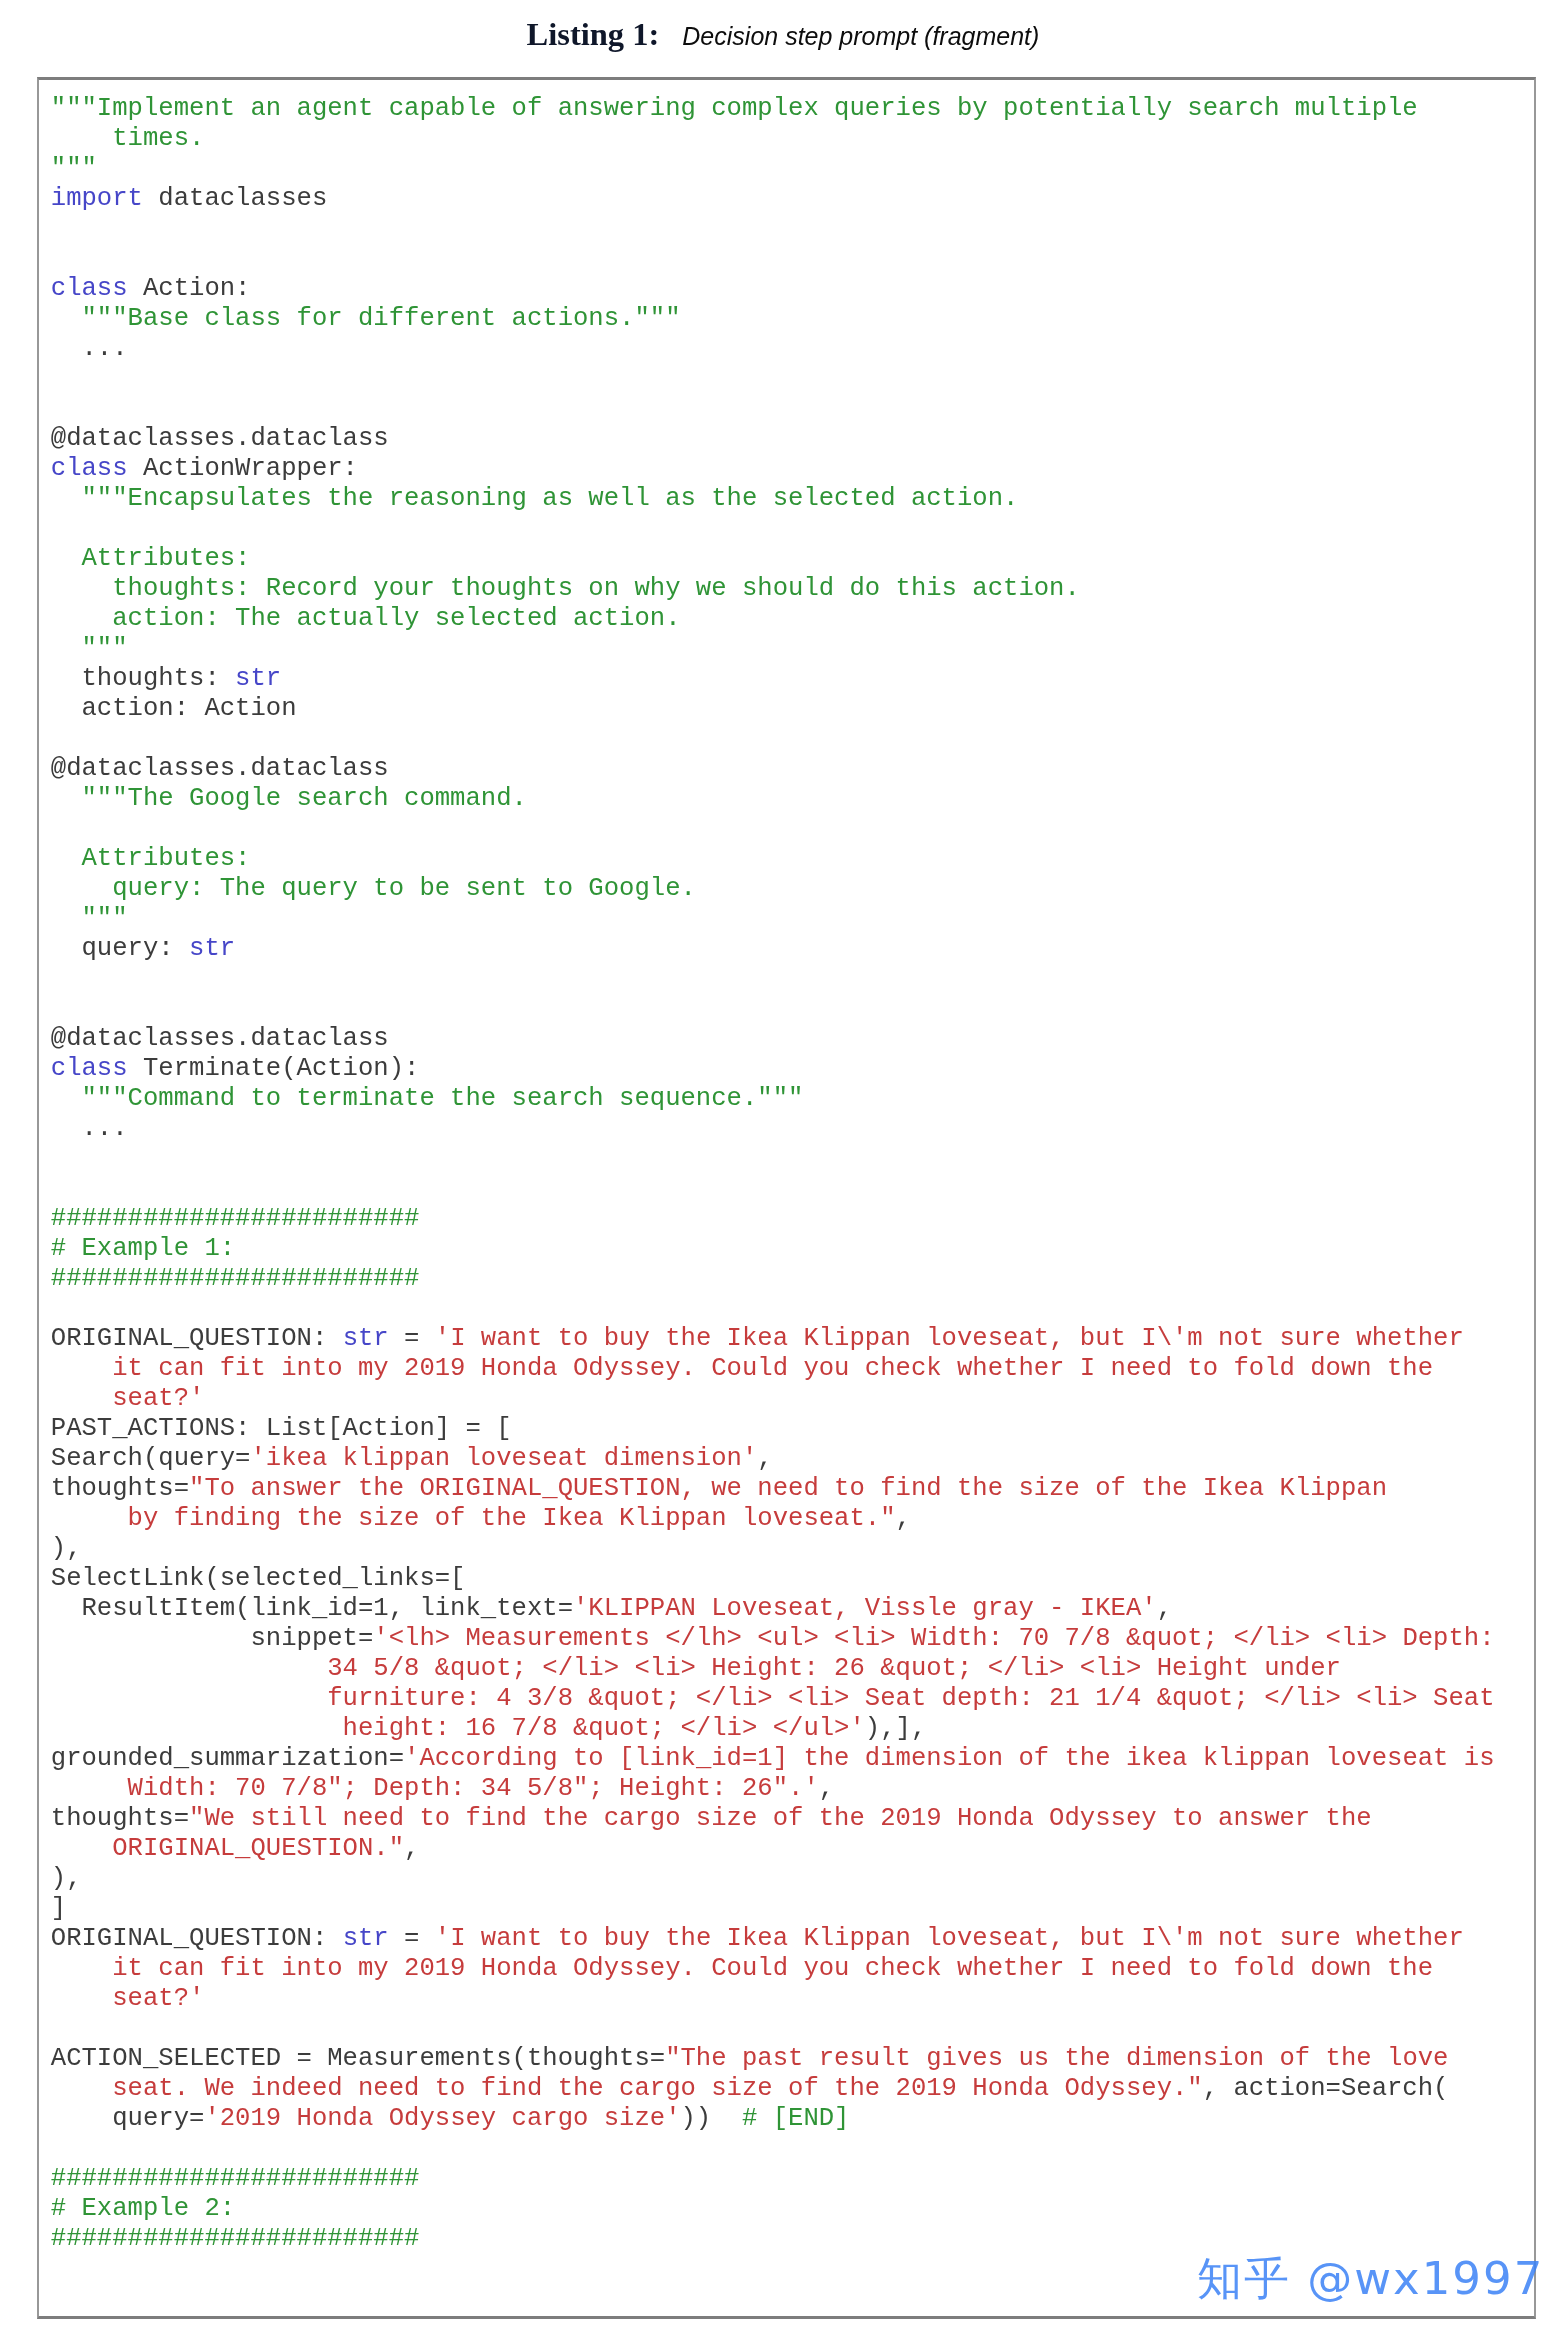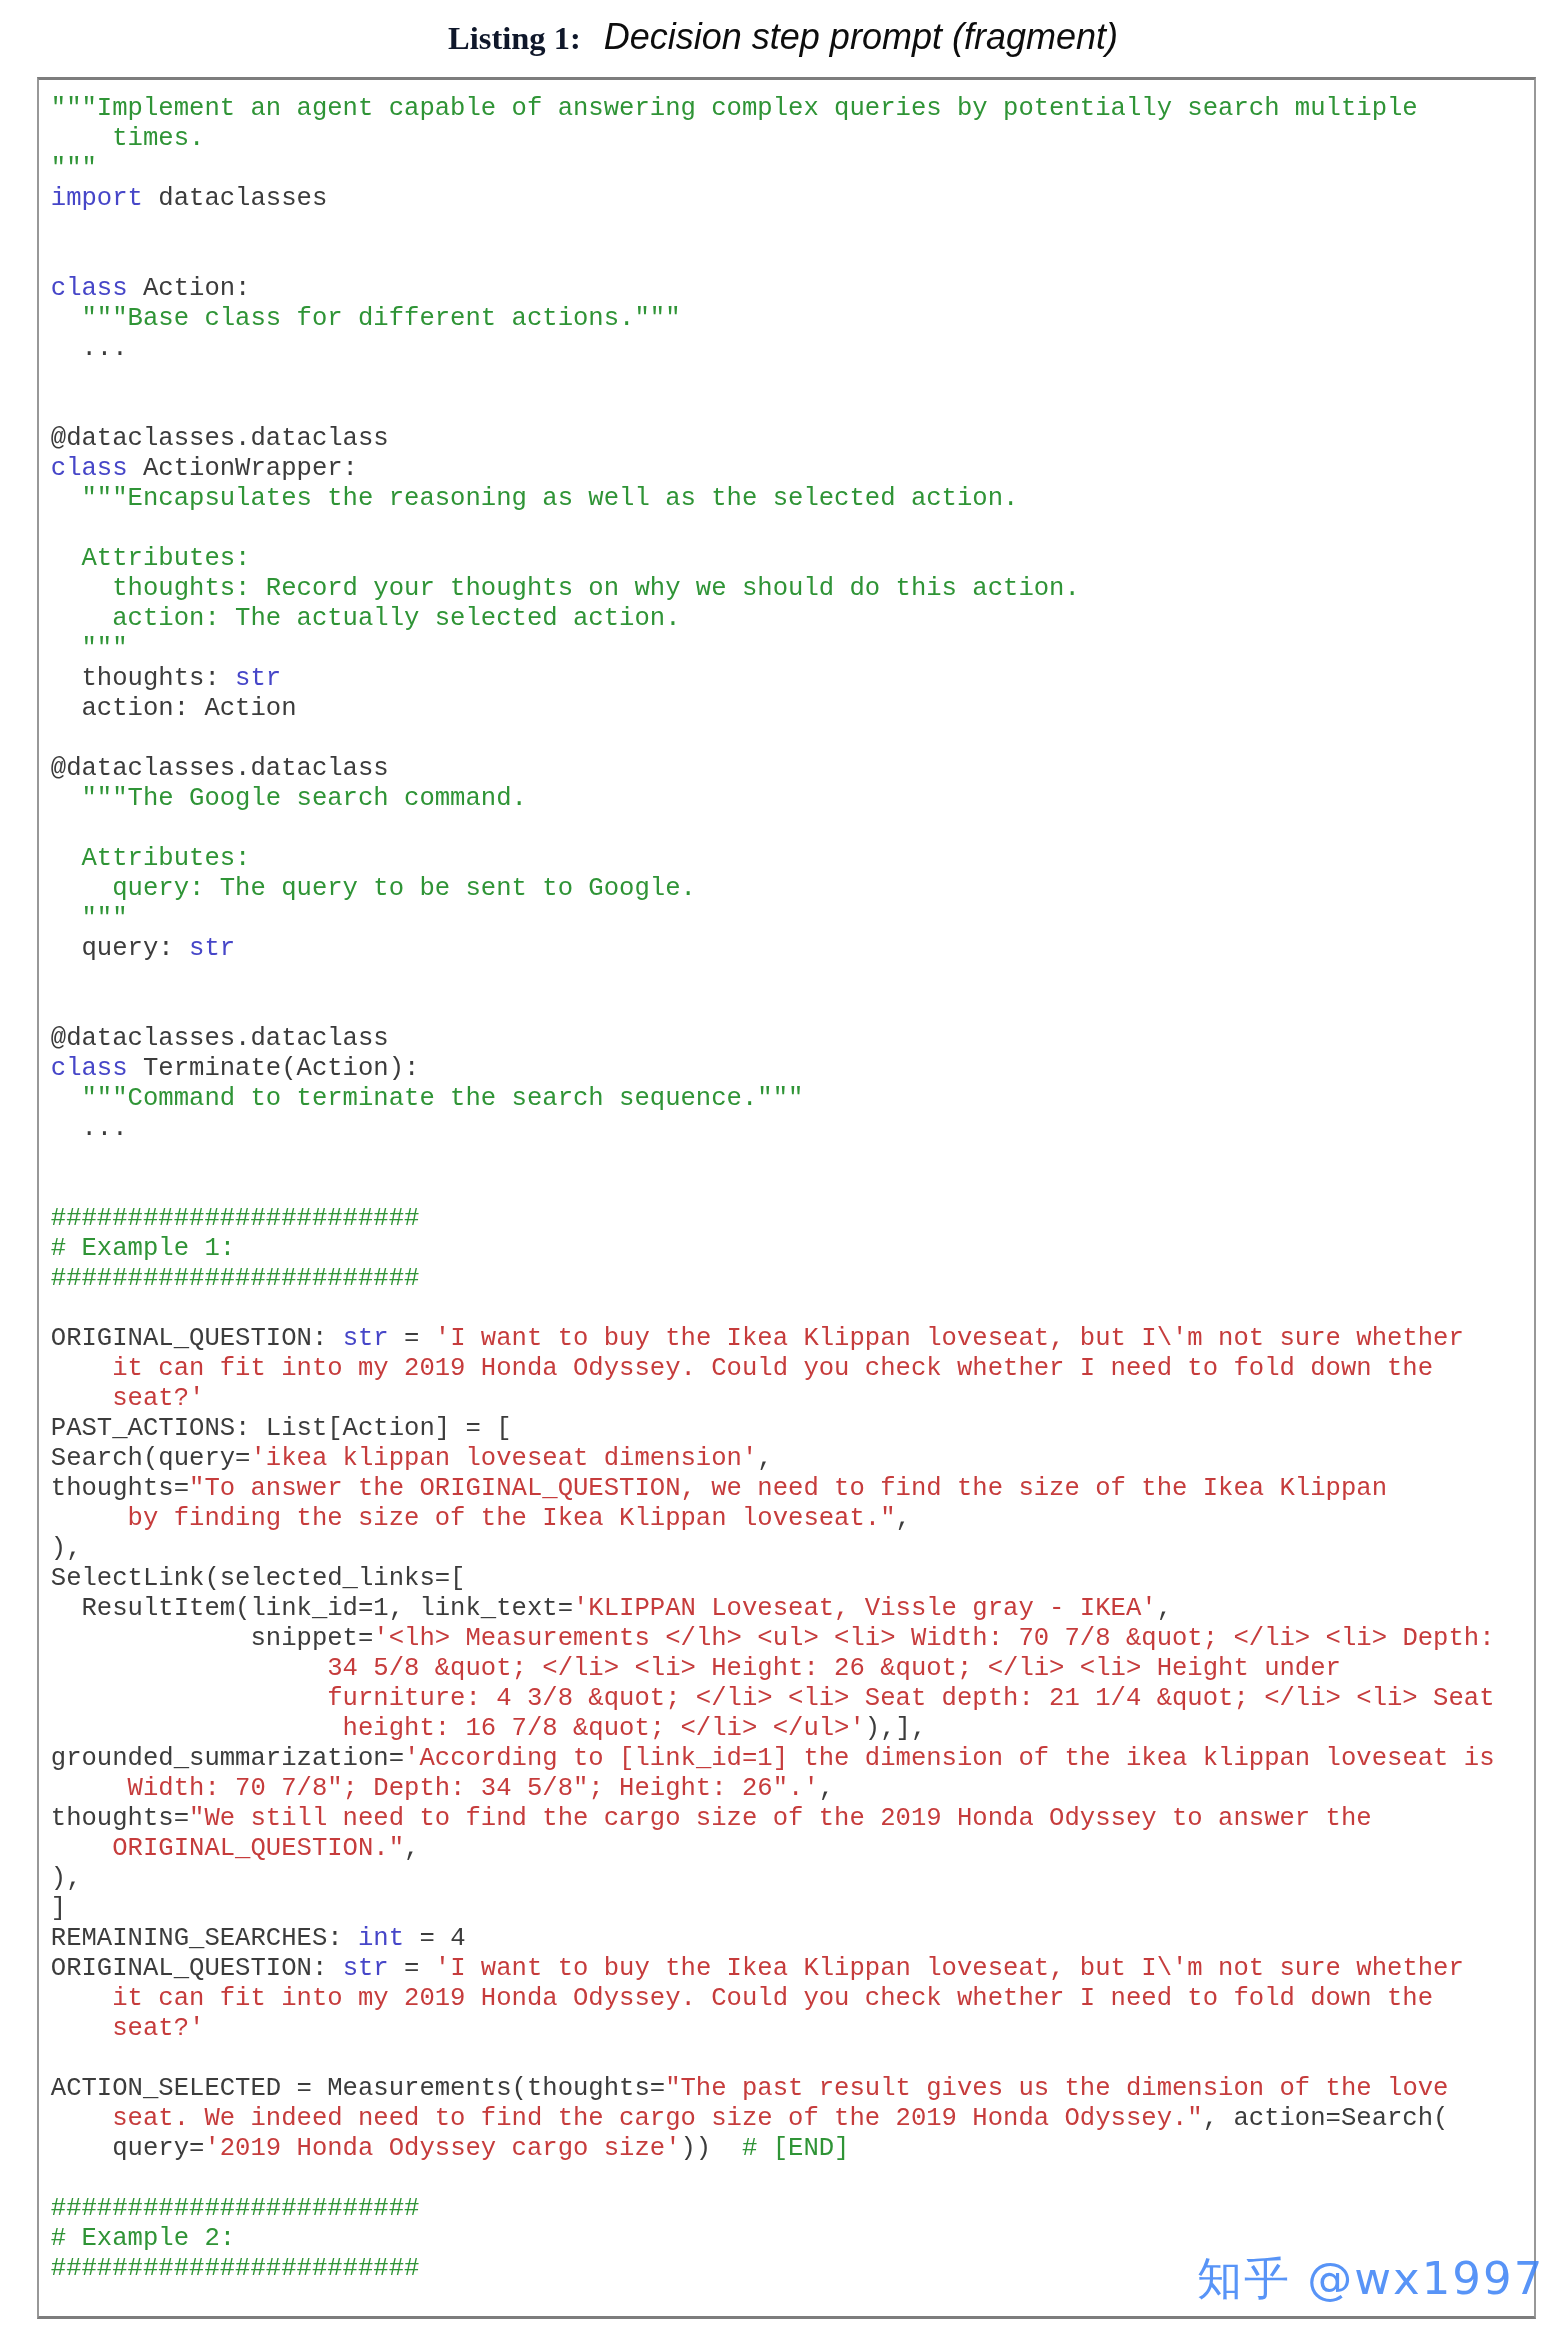--- a/index.html
+++ b/index.html
@@ -24,21 +24,21 @@
   }
   .caption-label {
     font-family: "Liberation Serif", serif;
     font-weight: 700;
     font-size: 32.5px;
     color: #0f172a;
   }
   .caption-title {
     font-family: "Liberation Sans", sans-serif;
     font-style: italic;
-    font-size: 36px;
+    font-size: 25px;
     color: #0d0d0d;
     margin-left: 23px;
   }
   .code-box {
     position: absolute;
     left: 37px;
     top: 77px;
     width: 1499px;
     height: 2242px;
     box-sizing: border-box;
@@ -136,21 +136,20 @@
     <div class="code-line"><span class="tok-k">             snippet=</span><span class="tok-r">'&lt;lh&gt; Measurements &lt;/lh&gt; &lt;ul&gt; &lt;li&gt; Width: 70 7/8 &amp;quot; &lt;/li&gt; &lt;li&gt; Depth:</span></div>
     <div class="code-line"><span class="tok-r">                  34 5/8 &amp;quot; &lt;/li&gt; &lt;li&gt; Height: 26 &amp;quot; &lt;/li&gt; &lt;li&gt; Height under</span></div>
     <div class="code-line"><span class="tok-r">                  furniture: 4 3/8 &amp;quot; &lt;/li&gt; &lt;li&gt; Seat depth: 21 1/4 &amp;quot; &lt;/li&gt; &lt;li&gt; Seat</span></div>
     <div class="code-line"><span class="tok-r">                   height: 16 7/8 &amp;quot; &lt;/li&gt; &lt;/ul&gt;'</span><span class="tok-k">),],</span></div>
     <div class="code-line"><span class="tok-k">grounded_summarization=</span><span class="tok-r">'According to [link_id=1] the dimension of the ikea klippan loveseat is</span></div>
     <div class="code-line"><span class="tok-r">     Width: 70 7/8"; Depth: 34 5/8"; Height: 26".'</span><span class="tok-k">,</span></div>
     <div class="code-line"><span class="tok-k">thoughts=</span><span class="tok-r">"We still need to find the cargo size of the 2019 Honda Odyssey to answer the</span></div>
     <div class="code-line"><span class="tok-r">    ORIGINAL_QUESTION."</span><span class="tok-k">,</span></div>
     <div class="code-line"><span class="tok-k">),</span></div>
     <div class="code-line"><span class="tok-k">]</span></div>
-    <div class="code-line"><span class="tok-k">REMAINING_SEARCHES: </span><span class="tok-b">int</span><span class="tok-k"> = 4</span></div>
     <div class="code-line"><span class="tok-k">ORIGINAL_QUESTION: </span><span class="tok-b">str</span><span class="tok-k"> = </span><span class="tok-r">'I want to buy the Ikea Klippan loveseat, but I\'m not sure whether</span></div>
     <div class="code-line"><span class="tok-r">    it can fit into my 2019 Honda Odyssey. Could you check whether I need to fold down the</span></div>
     <div class="code-line"><span class="tok-r">    seat?'</span></div>
     <div class="code-line"></div>
     <div class="code-line"><span class="tok-k">ACTION_SELECTED = Measurements(thoughts=</span><span class="tok-r">"The past result gives us the dimension of the love</span></div>
     <div class="code-line"><span class="tok-r">    seat. We indeed need to find the cargo size of the 2019 Honda Odyssey."</span><span class="tok-k">, action=Search(</span></div>
     <div class="code-line"><span class="tok-k">    query=</span><span class="tok-r">'2019 Honda Odyssey cargo size'</span><span class="tok-k">))  </span><span class="tok-g"># [END]</span></div>
     <div class="code-line"></div>
     <div class="code-line"><span class="tok-g">########################</span></div>
     <div class="code-line"><span class="tok-g"># Example 2:</span></div>

